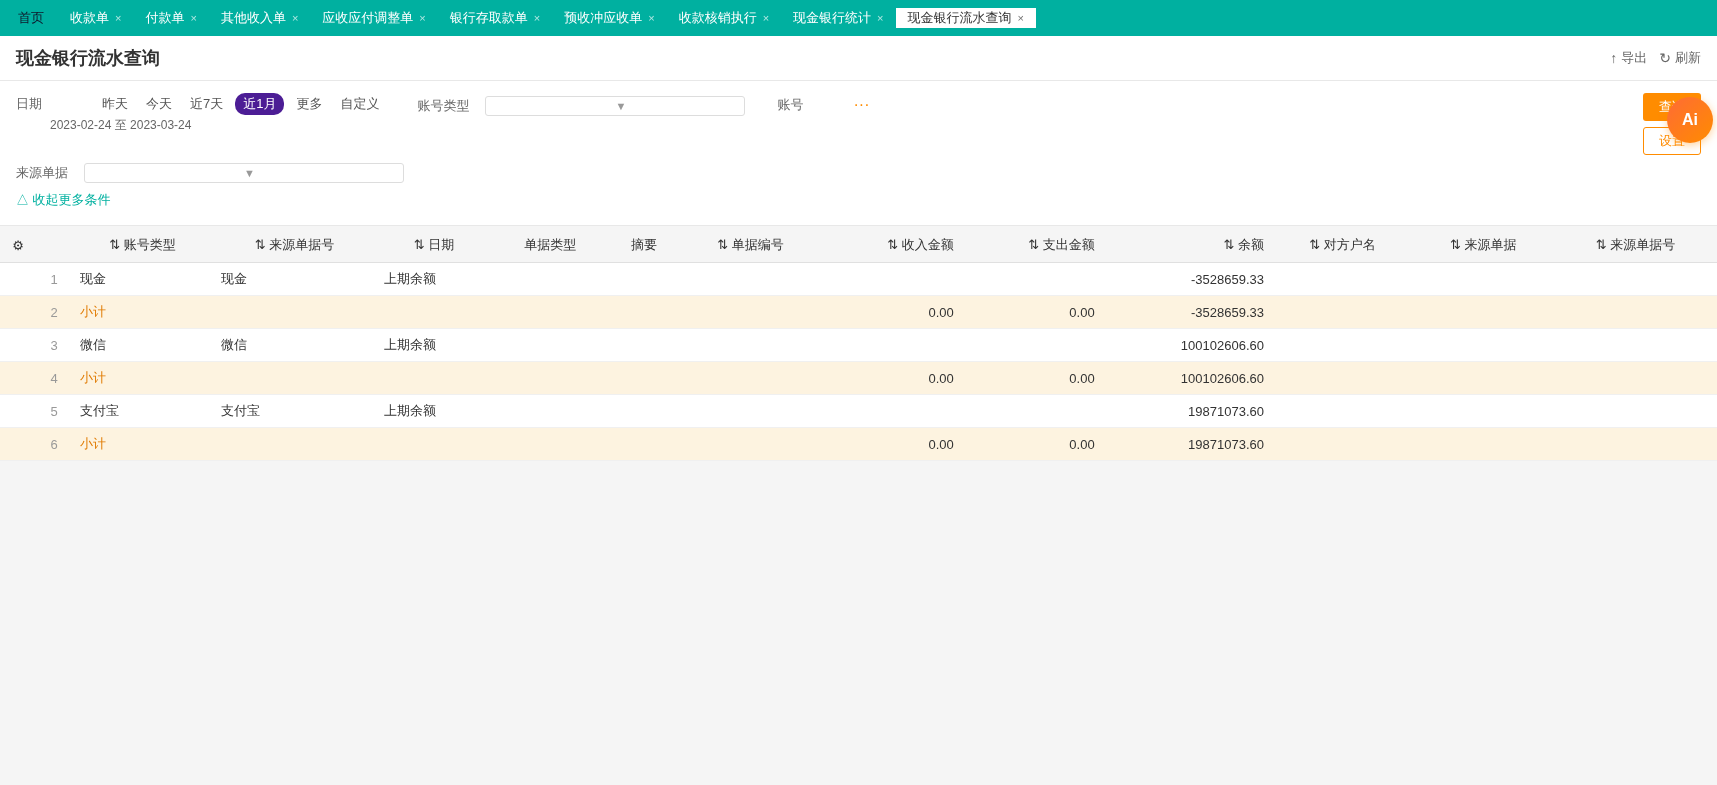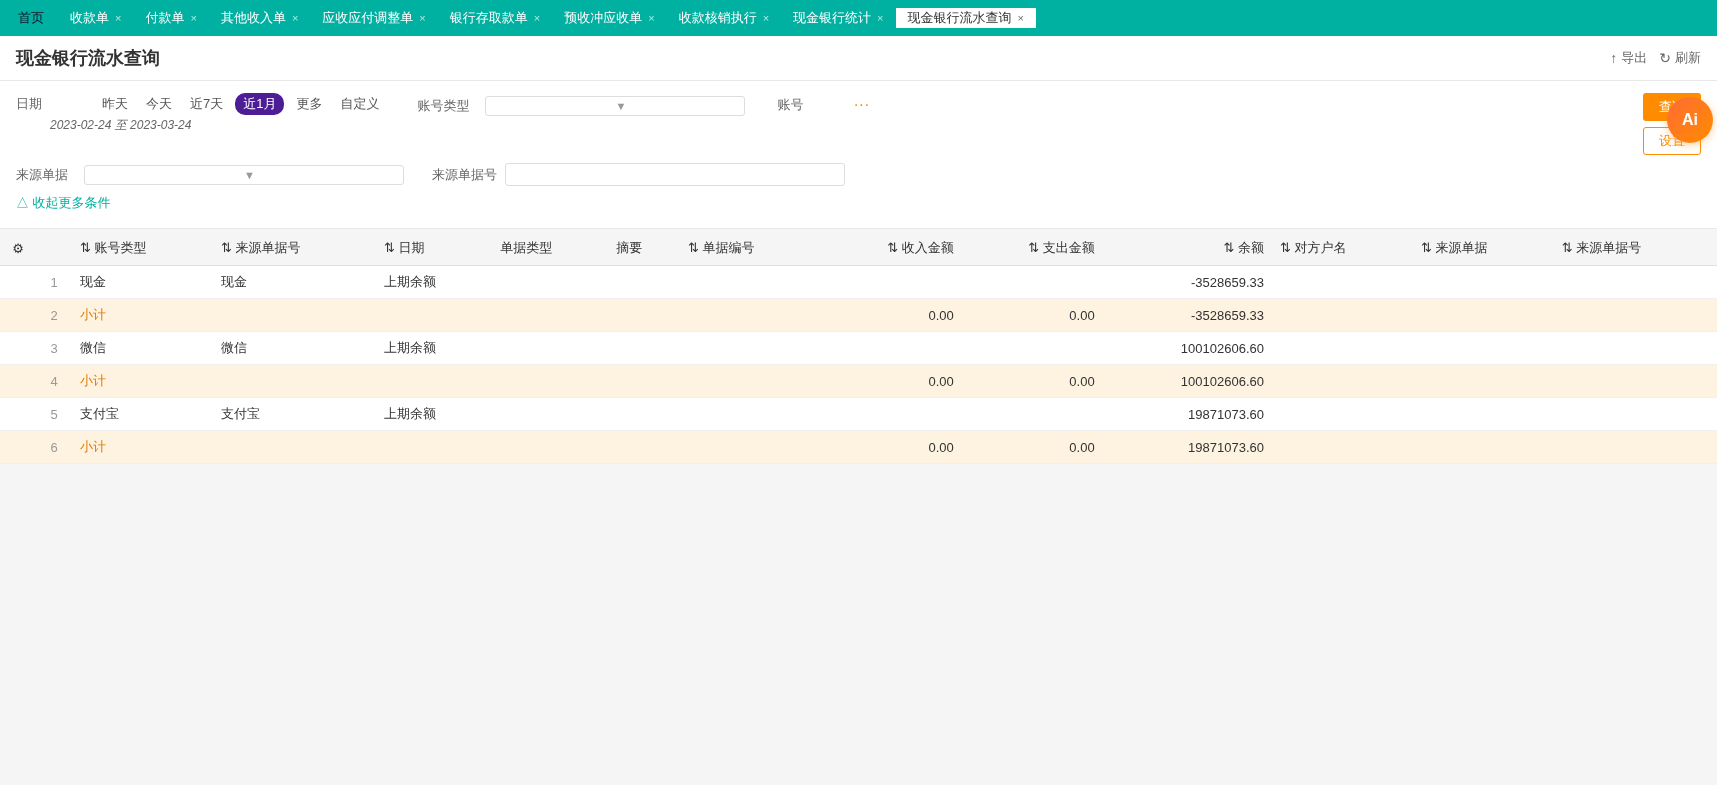--- a/index.html
+++ b/index.html
@@ -181,21 +181,21 @@
     }
     thead tr {
       background: #f5f5f5;
       border-bottom: 1px solid #e0e0e0;
     }
     thead th {
       padding: 8px 8px;
       font-size: 13px;
       color: #333;
       font-weight: normal;
-      text-align: left;
+      text-align: center;
       border-right: none;
       white-space: nowrap;
       position: relative;
     }
     thead th.gear-col {
       width: 36px;
       text-align: center;
     }
     tbody tr {
       border-bottom: 1px solid #f0f0f0;
@@ -300,21 +300,21 @@
           <span class="filter-label">日期</span>
           <div class="date-options">
             <span class="date-opt">昨天</span>
             <span class="date-opt">今天</span>
             <span class="date-opt">近7天</span>
             <span class="date-opt active">近1月</span>
             <span class="date-opt">更多</span>
             <span class="date-opt">自定义</span>
           </div>
         </div>
-        <div style="padding-left:34px;font-style:italic;">
+        <div style="padding-left:34px;">
           <span class="date-range">2023-02-24 至 2023-03-24</span>
         </div>
       </div>
 
       <div style="display:flex; align-items:center; gap:8px; margin-top:3px;">
         <span class="filter-label">账号类型</span>
         <div class="filter-select" style="min-width:260px;">
           <span></span>
           <span class="arrow">▼</span>
         </div>
@@ -333,24 +333,20 @@
   </div>
 
   <div class="source-row">
     <div class="source-field">
       <span class="filter-label">来源单据</span>
       <div class="filter-select" style="min-width:320px;">
         <span></span>
         <span class="arrow">▼</span>
       </div>
     </div>
-    <div class="source-field">
-      <span class="filter-label">来源单据号</span>
-      <input class="filter-input" style="min-width: 340px;">
-    </div>
   </div>
 
   <div class="collapse-bar">△ 收起更多条件</div>
 </div>
 
 <div class="table-container">
   <table>
     <thead>
       <tr>
         <th class="gear-col">⚙</th>

